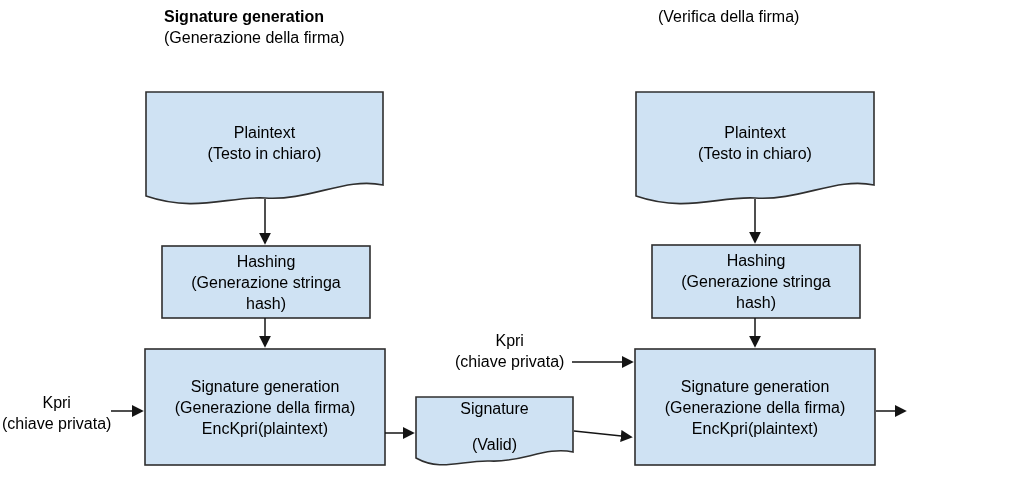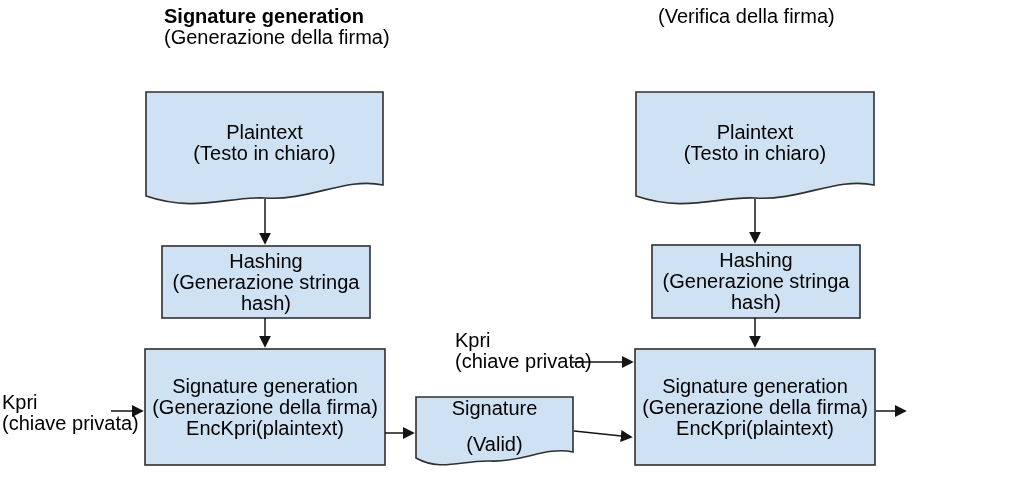--- a/index.html
+++ b/index.html
@@ -15,28 +15,28 @@
     width:1024px;height:481px;
     background:var(--bg);
     font-family:"Liberation Sans", sans-serif;
     color:var(--text);
     overflow:hidden;
   }
   svg.layer{position:absolute;left:0;top:0;width:1024px;height:481px;}
   .shape{fill:var(--node-fill);stroke:var(--node-stroke);stroke-width:1.6;}
   .edge{stroke:var(--line);stroke-width:1.5;fill:none;}
   .arrowhead{fill:var(--line);}
-  .txt{position:absolute;font-size:20px;line-height:21px;color:var(--text);}
+  .txt{position:absolute;font-size:16px;line-height:21px;color:var(--text);}
   .node-label{
     display:flex;flex-direction:column;align-items:center;justify-content:center;
     text-align:center;
   }
   .node-label div{white-space:nowrap;}
   .title .b{font-weight:bold;}
-  .edge-label{white-space:nowrap;}
+  .edge-label{white-space:nowrap;text-align:center;}
 </style>
 </head>
 <body>
 
 <div class="canvas">
 
   <svg class="layer" viewBox="0 0 1024 481">
     <defs>
       <marker id="ah" viewBox="0 0 10 10" refX="8.5" refY="5" markerWidth="8" markerHeight="8" orient="auto-start-reverse">
         <path class="arrowhead" d="M0 0 L10 5 L0 10 z"></path>

